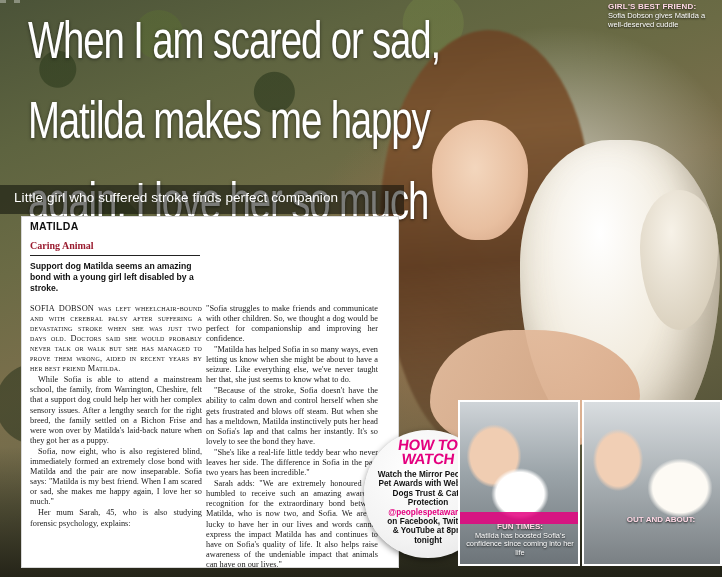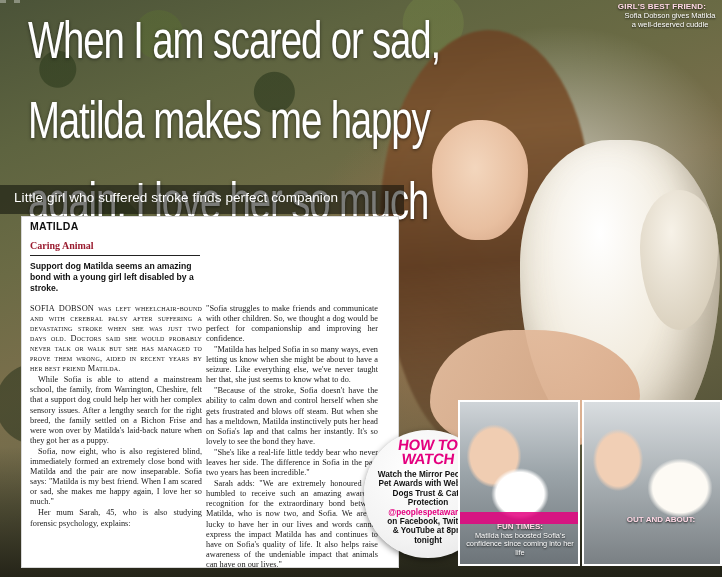--- a/index.html
+++ b/index.html
@@ -133,38 +133,36 @@
     font-size: 13.5px;
     color: #ffffff;
     letter-spacing: .1px;
   }
 
   
   .tr-caption {
     position: absolute;
     right: 6px; top: 2px;
     width: 108px;
-    text-align: center;
     font-family: "Liberation Sans", sans-serif;
     color: #ffffff;
     text-shadow: 0 1px 2px rgba(0,0,0,.8);
   }
   .tr-caption .lead {
     font-weight: bold;
     font-size: 8px;
     color: #ffd9e6;
     letter-spacing: .2px;
     line-height: 9px;
     display: block;
   }
   .tr-caption .body {
     font-size: 7.5px;
     line-height: 9px;
     display: block;
-    margin-left: 16px;
   }
 
   
   .article {
     position: absolute;
     left: 21px; top: 216px;
     width: 378px; height: 352px;
     background: #ffffff;
     border: 1px solid #d8d8d8;
     box-sizing: border-box;

